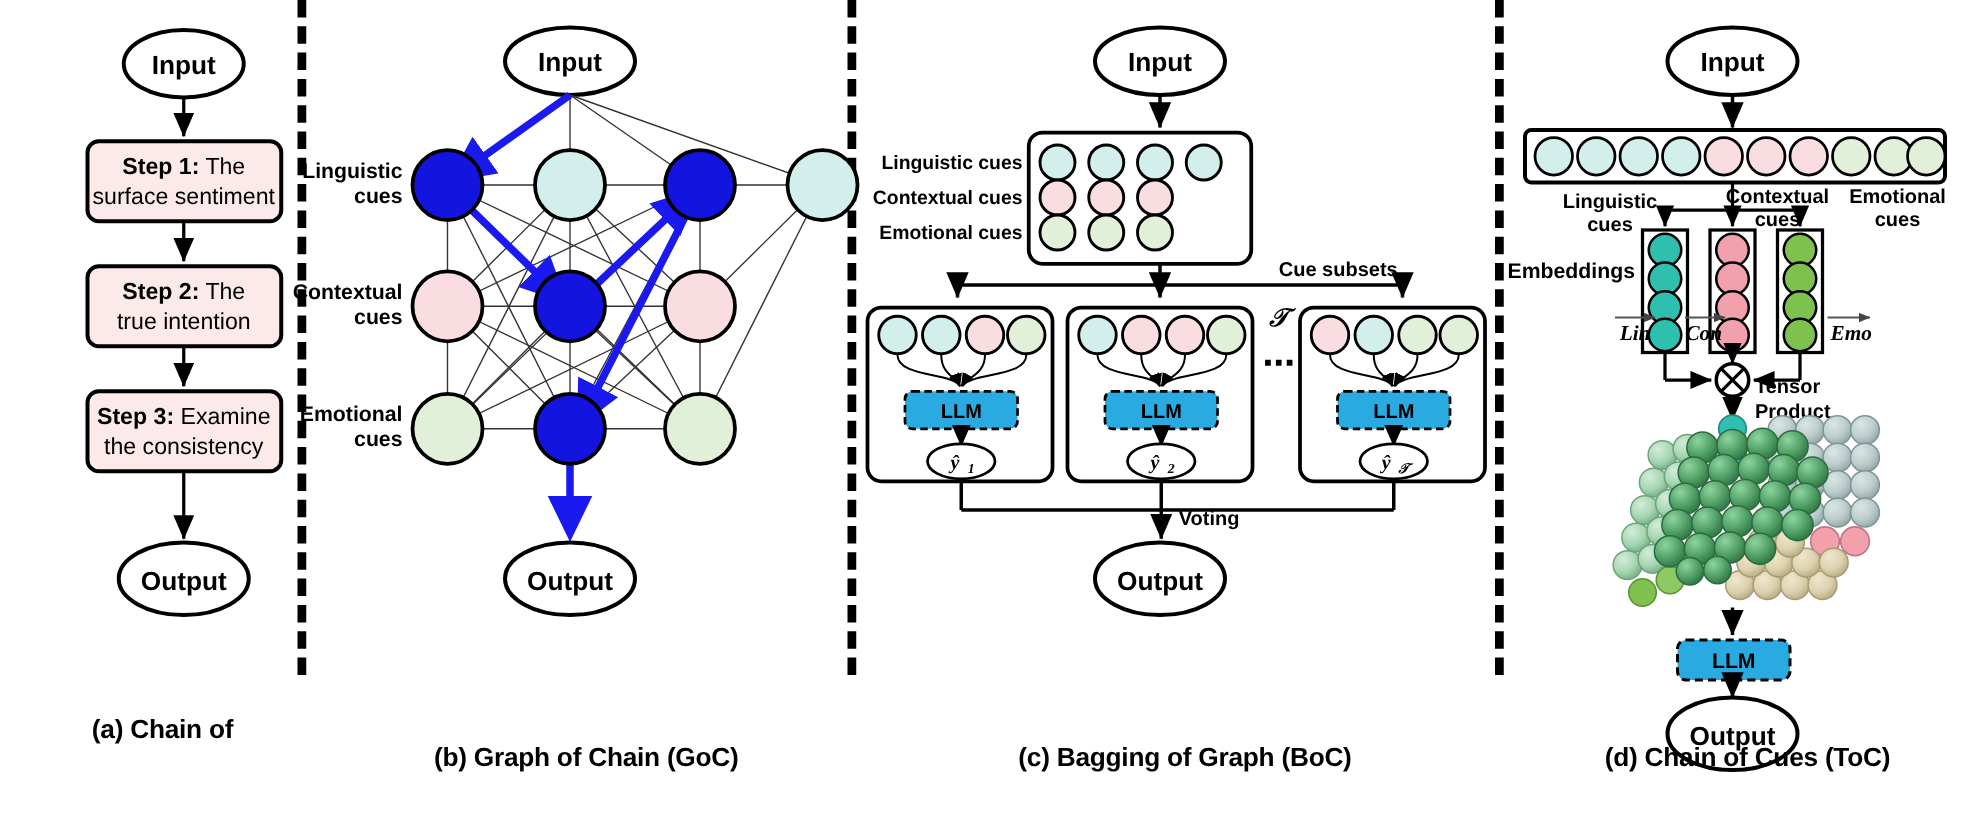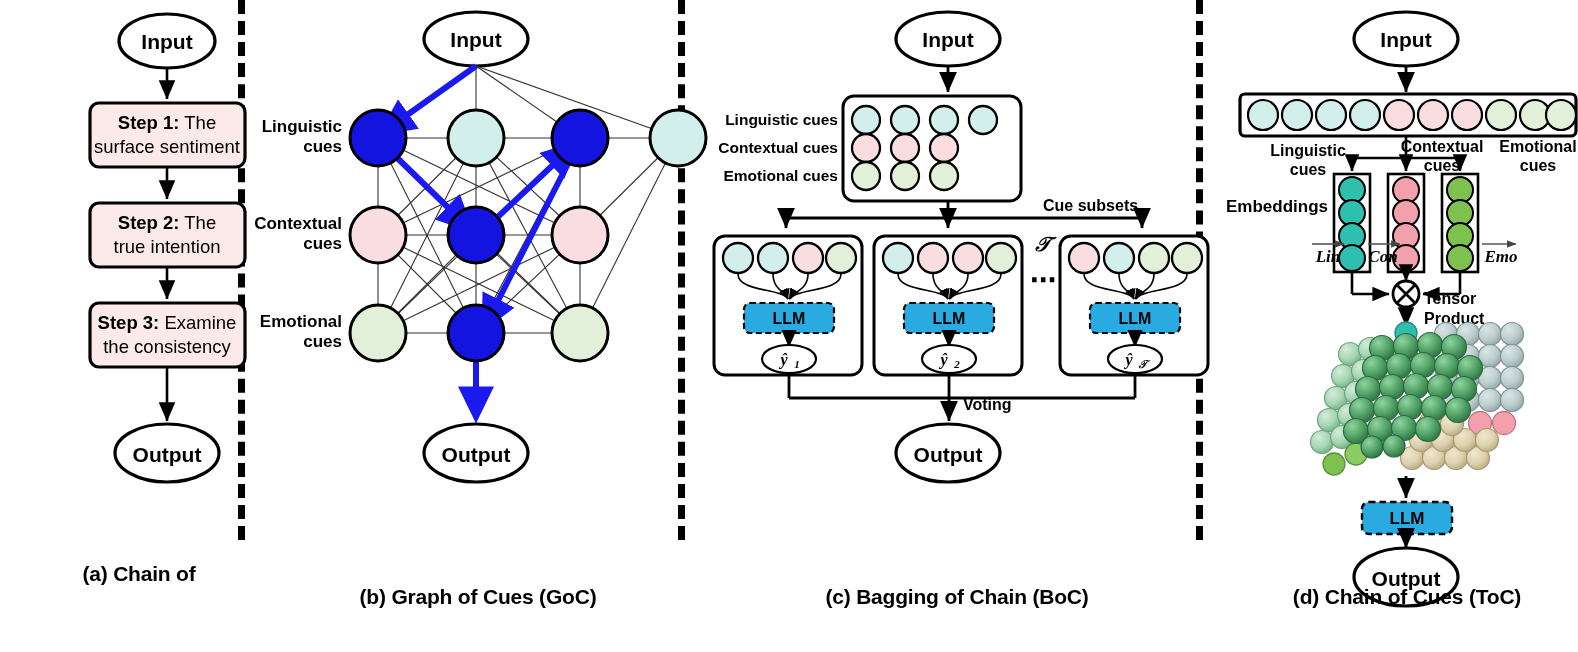--- a/index.html
+++ b/index.html
@@ -1,25 +1,25 @@
 <!DOCTYPE html>
 <html><head>
 <meta charset="utf-8">
 <style>
   html,body{margin:0;padding:0;background:#ffffff;}
   body{
     width:1578px;height:652px;position:relative;overflow:hidden;
     font-family:"Liberation Sans","DejaVu Sans",sans-serif;
     color:#000;
   }
-  .panel{position:absolute;top:6px;height:503px;margin-left:20px;}
+  .panel{position:absolute;top:16px;height:503px;}
   .divider{position:absolute;top:0;height:540px;width:0;border-left:7px dashed #000;}
   .caption{
     position:absolute;text-align:center;font-weight:bold;font-size:21px;
-    line-height:26px;letter-spacing:-0.2px;
+    line-height:26px;letter-spacing:-0.2px;padding-left:11px;
   }
   svg{display:block;position:absolute;top:0;left:0;overflow:visible;}
   .lbl{font-family:"Liberation Sans","DejaVu Sans",sans-serif;font-weight:bold;}
   .lbl-reg{font-family:"Liberation Sans","DejaVu Sans",sans-serif;font-weight:normal;}
   .ital{font-family:"Liberation Serif","DejaVu Serif",serif;font-style:italic;font-weight:bold;}
 </style>
 </head>
 <body>
 
 <div class="divider" style="left:238px;"></div>
@@ -160,21 +160,21 @@
     <text class="lbl" x="84" y="223" text-anchor="end" font-size="17">Contextual</text>
     <text class="lbl" x="84" y="243" text-anchor="end" font-size="17">cues</text>
     <text class="lbl" x="84" y="321" text-anchor="end" font-size="17">Emotional</text>
     <text class="lbl" x="84" y="341" text-anchor="end" font-size="17">cues</text>
 
     <ellipse cx="218" cy="447" rx="52" ry="29" fill="#fff" stroke="#000" stroke-width="3.2"></ellipse>
     <text class="lbl" x="218" y="456" text-anchor="middle" font-size="21">Output</text>
   </svg>
 
   <div class="caption" style="left:0;top:578px;width:440px;">
-    <div>(b) Graph of Cues (GoC)</div>
+    <div>(b) Graph of Chain (GoC)</div>
   </div>
 </div>
 
 <div class="panel" style="left:678px;width:518px;">
   <svg width="518" height="540" viewBox="0 0 518 540">
     <defs>
       <marker id="ah-c" markerWidth="9" markerHeight="9" refX="7.2" refY="3.2" orient="auto">
         <path d="M0,0 L7.4,3.2 L0,6.4 z" fill="#000"></path>
       </marker>
       <marker id="ah-c-sm" markerWidth="8" markerHeight="8" refX="6.4" refY="2.8" orient="auto">
@@ -290,21 +290,21 @@
       <line x1="91" y1="392" x2="437" y2="392"></line>
       <line x1="251" y1="392" x2="251" y2="415" marker-end="url(#ah-c)"></line>
     </g>
     <text class="lbl" x="265" y="404" font-size="16">Voting</text>
 
     <ellipse cx="250" cy="447" rx="52" ry="29" fill="#fff" stroke="#000" stroke-width="3.2"></ellipse>
     <text class="lbl" x="250" y="456" text-anchor="middle" font-size="21">Output</text>
   </svg>
 
   <div class="caption" style="left:0;top:578px;width:518px;">
-    <div>(c) Bagging of Chain (BoC)</div>
+    <div>(c) Bagging of Graph (BoC)</div>
   </div>
 </div>
 
 <div class="panel" style="left:1196px;width:382px;">
   <svg width="382" height="620" viewBox="0 0 382 620">
     <defs>
       <marker id="ah-d" markerWidth="9" markerHeight="9" refX="7.2" refY="3.2" orient="auto">
         <path d="M0,0 L7.4,3.2 L0,6.4 z" fill="#000"></path>
       </marker>
       <marker id="ah-d-sm" markerWidth="8" markerHeight="8" refX="6.4" refY="2.8" orient="auto">

